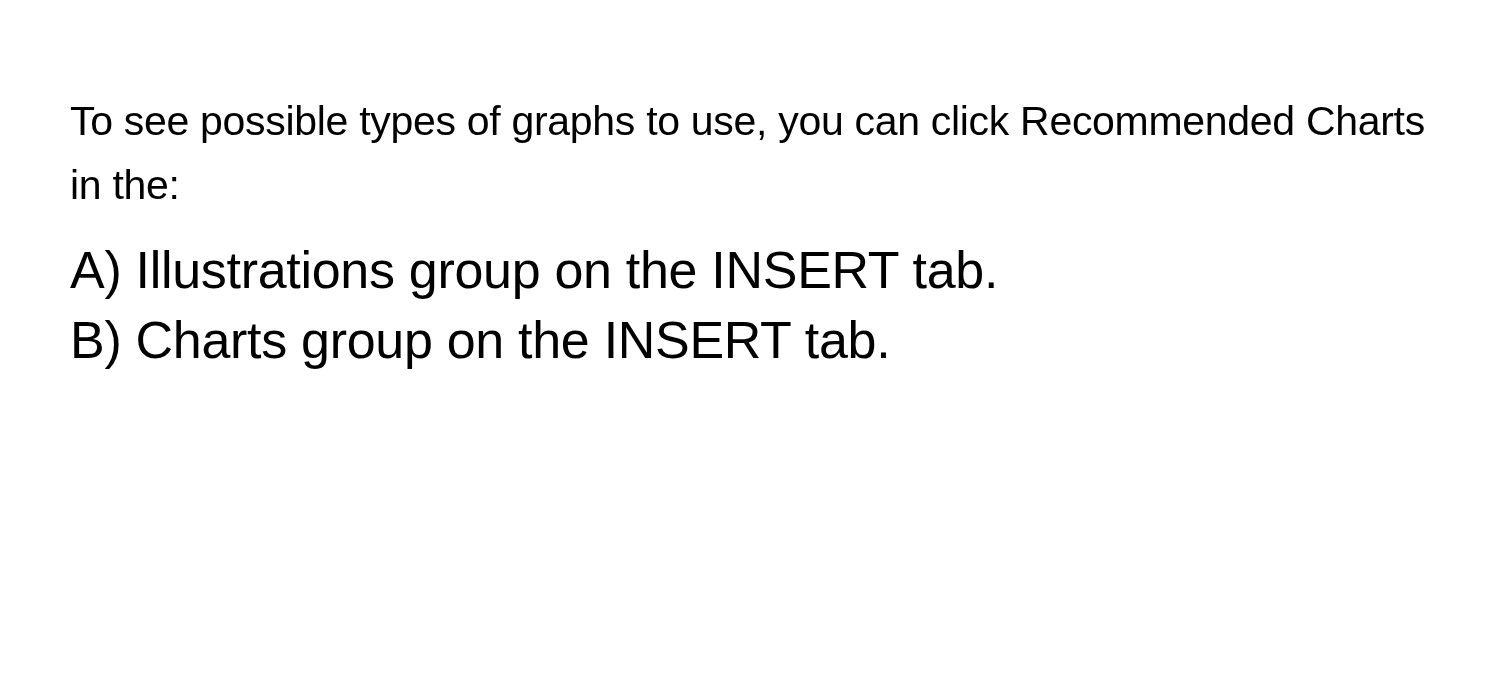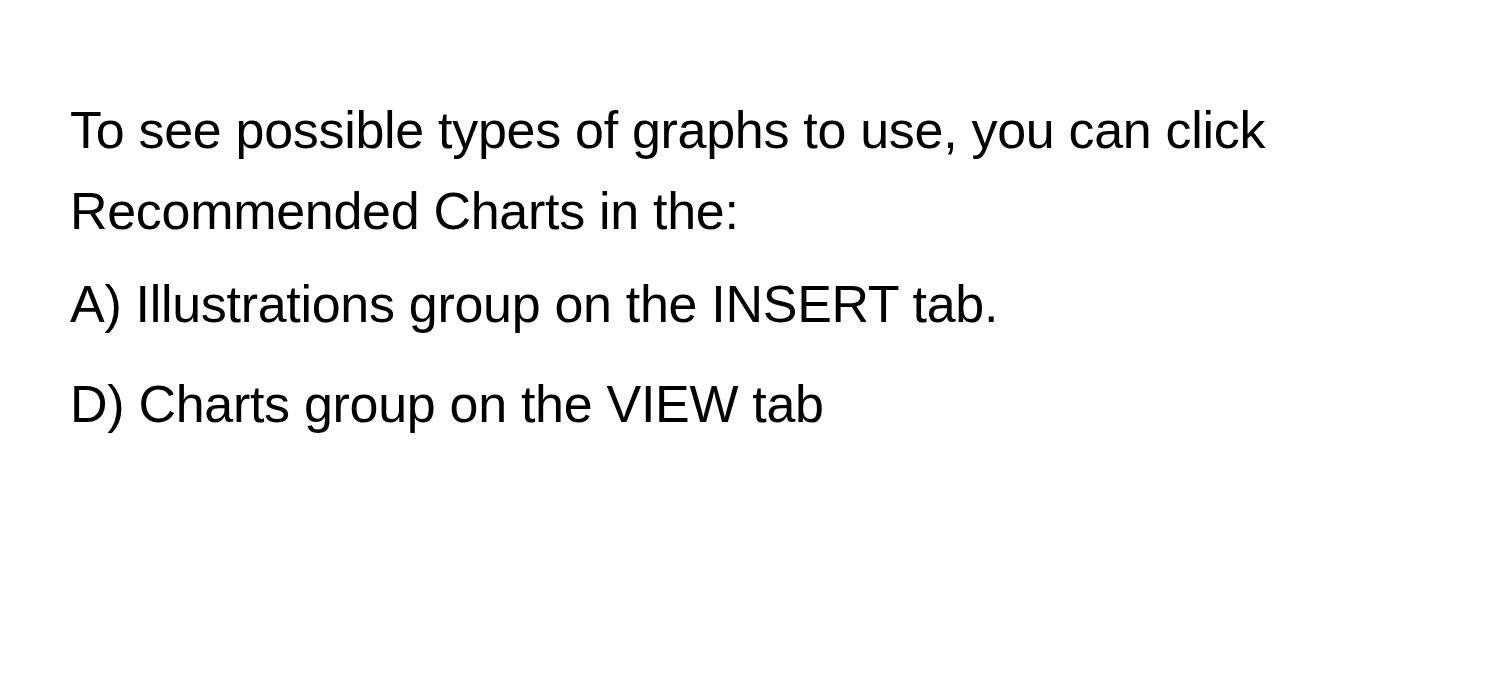--- a/index.html
+++ b/index.html
@@ -9,29 +9,29 @@
     }
     body {
       width: 1500px;
       height: 688px;
       background: #ffffff;
       font-family: -apple-system, BlinkMacSystemFont, "Segoe UI", Helvetica, Arial, sans-serif;
       color: #000000;
       padding: 90px 70px 40px 70px;
     }
     .question-text {
-      font-size: 52px;
+      font-size: 41px;
       line-height: 1.55;
       margin-bottom: 18px;
       letter-spacing: -0.3px;
     }
     .options {
       display: flex;
       flex-direction: column;
-      gap: 30px;
+      gap: 0;
     }
     .option {
       font-size: 52px;
       line-height: 1.35;
       letter-spacing: -0.3px;
     }
     .option-label {
       display: inline;
     }
     .option-text {
@@ -42,16 +42,16 @@
 <body>
 
 <div class="question-text">To see possible types of graphs to use, you can click Recommended Charts in the:</div>
 
 <div class="options">
   <div class="option">
     <span class="option-label">A)</span>
     <span class="option-text">Illustrations group on the INSERT tab.</span>
   </div>
   <div class="option">
-    <span class="option-label">D)</span>
-    <span class="option-text">Charts group on the VIEW tab</span>
+    <span class="option-label">B)</span>
+    <span class="option-text">Charts group on the INSERT tab.</span>
   </div>
 </div>
 
 </body></html>

